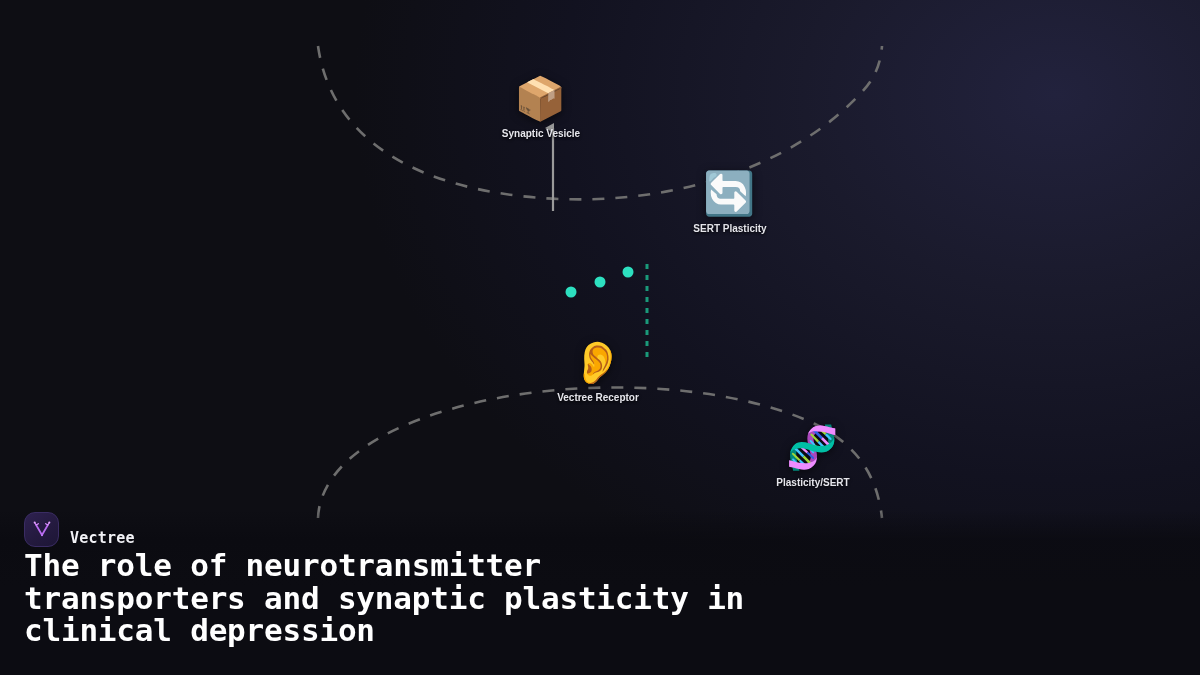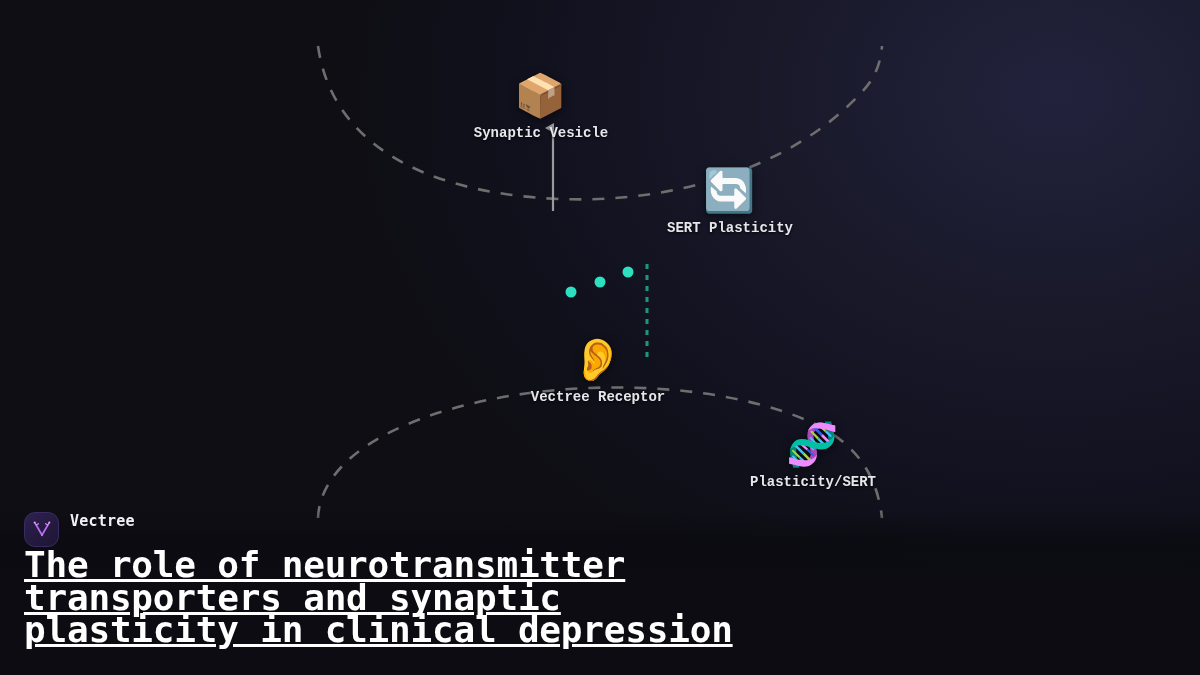--- a/index.html
+++ b/index.html
@@ -35,22 +35,22 @@
     user-select: none;
   }
   .node-emoji {
     font-size: 42px;
     line-height: 46px;
     font-family: "DejaVu Sans", sans-serif;
     filter: drop-shadow(0 2px 4px rgba(0,0,0,0.55));
   }
   .node-label {
     margin-top: 6px;
-    font-family: Liberation Mono, monospace;
-    font-size: 14px;
+    font-family: Liberation Sans, sans-serif;
+    font-size: 10px;
     font-weight: bold;
     color: #e6e6ec;
     white-space: nowrap;
     text-shadow: 0 1px 3px rgba(0,0,0,0.9);
   }
   .dot {
     position: absolute;
     width: 11px;
     height: 11px;
     border-radius: 50%;
@@ -65,21 +65,21 @@
     height: 165px;
     background: linear-gradient(180deg, rgba(10,10,16,0.0) 0%, rgba(10,10,16,0.75) 18%, #0c0c12 46%, #0c0c12 100%);
     padding: 0;
     box-sizing: border-box;
   }
   #brand {
     position: absolute;
     left: 24px;
     top: 512px;
     display: flex;
-    align-items: flex-start;
+    align-items: flex-end;
     gap: 11px;
   }
   #logo {
     width: 33px;
     height: 33px;
     border-radius: 11px;
     background: linear-gradient(145deg, #2e2150 0%, #241a3f 55%, #1d1636 100%);
     border: 1px solid #3a2c63;
     display: flex;
     align-items: center;
@@ -91,26 +91,25 @@
     font-weight: bold;
     color: #f2f2f6;
     letter-spacing: 0.2px;
   }
   #title {
     position: absolute;
     left: 24px;
     top: 549px;
     width: 730px;
     font-family: "DejaVu Sans Mono", monospace;
-    font-size: 36px;
+    font-size: 31px;
     font-weight: bold;
     line-height: 32.5px;
     color: #ffffff;
     letter-spacing: -0.2px;
-    text-decoration: underline;
   }
   #url {
     position: absolute;
     right: 24px;
     bottom: 20px;
     font-family: "DejaVu Sans Mono", monospace;
     font-size: 13.5px;
     color: #6b6b78;
     letter-spacing: 0.1px;
   }

